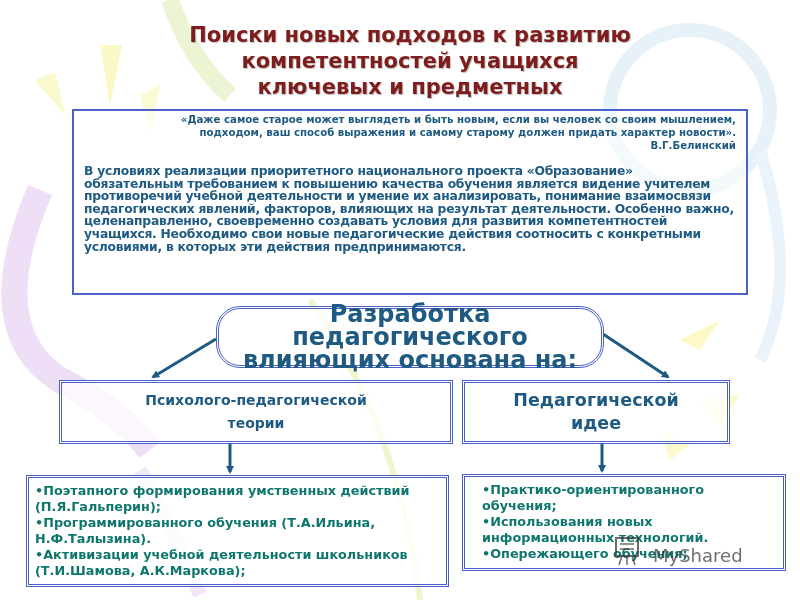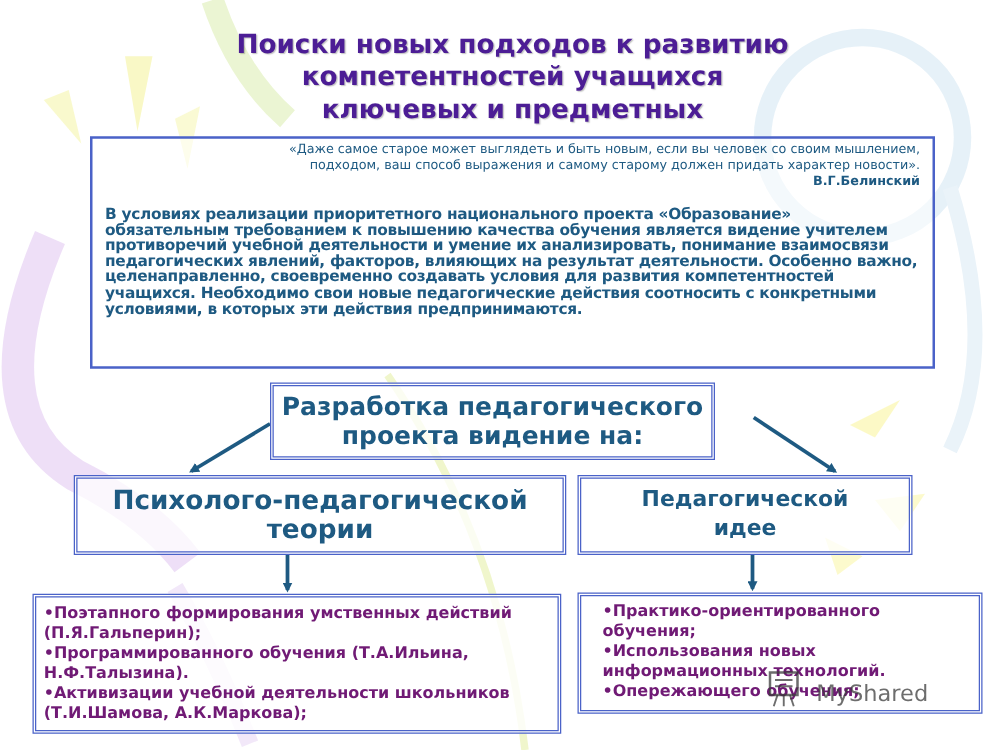--- a/index.html
+++ b/index.html
@@ -7,57 +7,57 @@
   body {
     position: relative;
     background: #ffffff;
     font-family: "DejaVu Sans", sans-serif;
     color: #1e5a82;
   }
   .bg { position: absolute; inset: 0; z-index: 0; pointer-events: none; }
   .title {
     position: absolute; left: 120px; top: 22px; width: 580px;
     text-align: center; font-weight: bold; font-size: 21px; line-height: 26px;
-    color: #4c1d95;
+    color: #7f1d1d;
     text-shadow: 1px 1px 1px rgba(0,0,0,0.25);
     z-index: 2;
   }
   .box {
     position: absolute; z-index: 2;
     background: rgba(255,255,255,0.55);
   }
   .main-box {
     left: 72px; top: 109px; width: 676px; height: 186px;
     border: 2px solid #4a62c8;
     padding: 3px 10px 0 10px;
   }
   .quote {
-    text-align: right; font-size: 10.2px; font-weight: normal; line-height: 12.5px;
+    text-align: right; font-size: 10.2px; font-weight: bold; line-height: 12.5px;
     color: #1e5a82; font-family: "DejaVu Sans", sans-serif;
     padding-right: 0;
   }
   .author { text-align: right; font-size: 10.2px; font-weight: bold; line-height: 14px; }
   .para {
     margin-top: 12px;
     font-size: 12.3px; font-weight: bold; line-height: 12.6px;
     color: #1e5a82; letter-spacing: -0.25px;
   }
   .dbl {
     border: 3px double #4a62c8;
     background: rgba(255,255,255,0.75);
     display: flex; align-items: center; justify-content: center;
     text-align: center; font-weight: bold; color: #1e5a82;
   }
-  .center-box { left: 216px; top: 306px; width: 356px; height: 62px; font-size: 20px; line-height: 23px; }
-  .left-box { left: 59px; top: 380px; width: 394px; height: 64px; font-size: 21px; line-height: 23px; }
+  .center-box { left: 216px; top: 306px; width: 388px; height: 62px; font-size: 24px; line-height: 23px; border-radius: 24px; }
+  .left-box { left: 59px; top: 380px; width: 394px; height: 64px; font-size: 14px; line-height: 23px; }
   .right-box { left: 462px; top: 380px; width: 268px; height: 64px; font-size: 17.5px; line-height: 23px; }
   .list-box {
     border: 3px double #4a62c8;
     background: rgba(255,255,255,0.8);
-    font-weight: bold; color: #701a75;
+    font-weight: bold; color: #0f766e;
     font-size: 12.8px; line-height: 16px;
     padding: 5px 6px;
   }
   .left-list { left: 26px; top: 475px; width: 423px; height: 112px; }
   .right-list { left: 462px; top: 474px; width: 324px; height: 97px; padding-left: 17px; }
   .list-item { display: block; }
   .watermark {
     position: absolute; left: 614px; top: 536px; z-index: 3;
     font-family: "DejaVu Sans", sans-serif; font-size: 18px;
     color: rgba(60,60,60,0.75); display: flex; align-items: flex-end; gap: 13px;
@@ -112,21 +112,21 @@
   </defs>
   <line x1="216" y1="339" x2="153" y2="377" stroke="#1e5a82" stroke-width="3" marker-end="url(#ah)"></line>
   <line x1="603" y1="334" x2="668" y2="377" stroke="#1e5a82" stroke-width="3" marker-end="url(#ah)"></line>
   <line x1="230" y1="444" x2="230" y2="472" stroke="#1e5a82" stroke-width="3" marker-end="url(#ah)"></line>
   <line x1="602" y1="444" x2="602" y2="471" stroke="#1e5a82" stroke-width="3" marker-end="url(#ah)"></line>
 </svg>
 
 <div class="box dbl center-box">
   <div>
     <span style="display:block">Разработка педагогического</span>
-    <span style="display:block">проекта видение на:</span>
+    <span style="display:block">влияющих основана на:</span>
   </div>
 </div>
 
 <div class="box dbl left-box">
   <div>
     <span style="display:block">Психолого-педагогической</span>
     <span style="display:block">теории</span>
   </div>
 </div>
 

